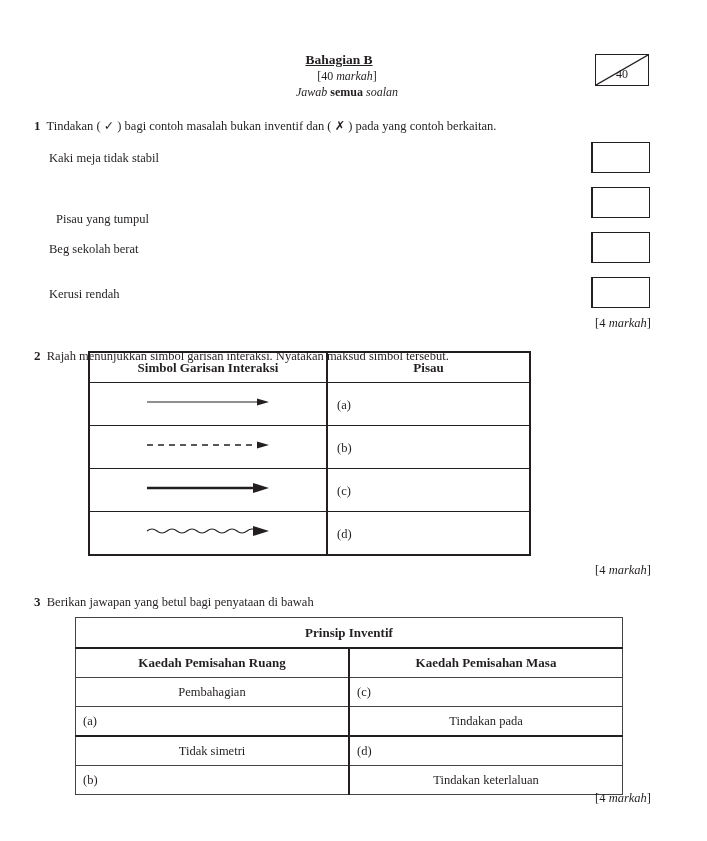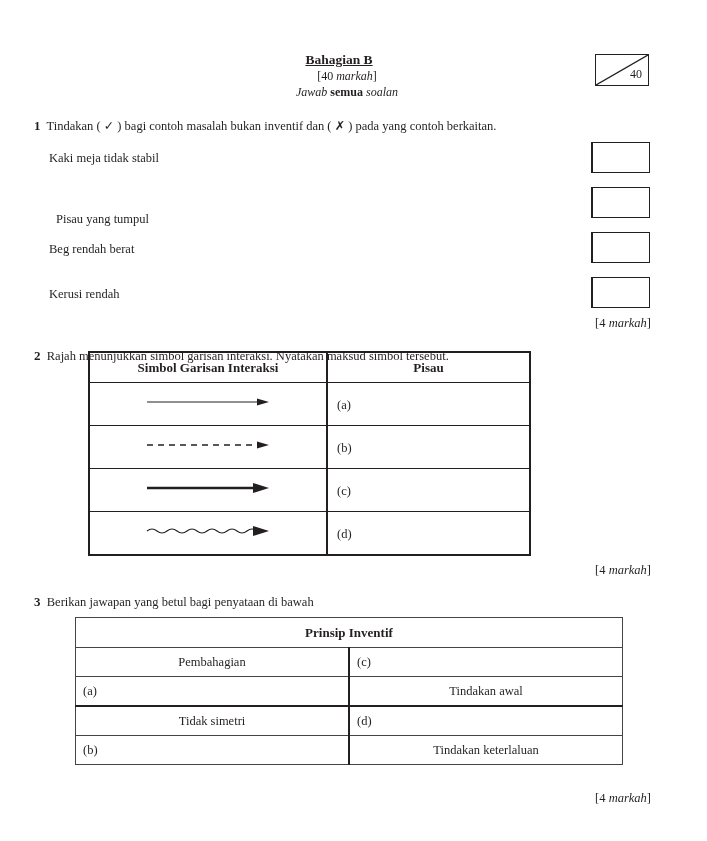--- a/index.html
+++ b/index.html
@@ -10,21 +10,21 @@
   }
   .abs { position: absolute; }
   .header { left: 0; width: 678px; top: 52px; text-align: center; line-height: 16px; }
   .header .title { font-weight: bold; font-size: 13.5px; text-decoration: underline; }
   .header .sub { font-size: 12px; padding-left: 16px; }
   .markbox {
     left: 595px; top: 54px; width: 54px; height: 32px;
     border: 1.6px solid #231f20; box-sizing: border-box;
   }
   .markbox svg { position: absolute; left: 0; top: 0; }
-  .markbox .total { position: absolute; right: 6px; bottom: 3px; font-size: 12px; }
+  .markbox .total { position: absolute; right: 20px; bottom: 3px; font-size: 12px; }
   .qnum { font-weight: bold; font-size: 13px; }
   .q-text { font-size: 12.5px; }
   .item-label { left: 49px; font-size: 12.5px; }
   .ans-box {
     left: 591px; width: 59px; height: 31px; box-sizing: border-box;
     border: 1.6px solid #231f20; border-left-width: 2px; background: #fff;
   }
   .marks { font-size: 12.5px; }
   .marks i { font-style: italic; }
 
@@ -66,21 +66,21 @@
   <span class="qnum">1</span>&nbsp;
   <span>Tindakan ( </span><span style="font-family:'DejaVu Sans',sans-serif;font-weight:bold;">✓</span><span> ) bagi contoh masalah bukan inventif dan ( </span><span style="font-family:'DejaVu Sans',sans-serif;font-weight:bold;">✗</span><span> ) pada yang contoh berkaitan.</span>
 </div>
 
 <div class="abs item-label" style="top:151px;">Kaki meja tidak stabil</div>
 <div class="abs ans-box" style="top:142px;"></div>
 
 <div class="abs item-label" style="top:212px;margin-left:7px;">Pisau yang tumpul</div>
 <div class="abs ans-box" style="top:187px;"></div>
 
-<div class="abs item-label" style="top:242px;">Beg rendah berat</div>
+<div class="abs item-label" style="top:242px;">Beg sekolah berat</div>
 <div class="abs ans-box" style="top:232px;"></div>
 
 <div class="abs item-label" style="top:287px;">Kerusi rendah</div>
 <div class="abs ans-box" style="top:277px;"></div>
 
 <div class="abs marks" style="right:56px; top:316px;"><span>[4 </span><i>markah</i><span>]</span></div>
 
 <div class="abs q-text" style="left:34px; top:348px;">
   <span class="qnum">2</span>&nbsp;
   <span>Rajah menunjukkan simbol garisan interaksi. Nyatakan maksud simbol tersebut.</span>
@@ -136,27 +136,31 @@
 <div class="abs q-text" style="left:34px; top:594px;">
   <span class="qnum">3</span>&nbsp;
   <span>Berikan jawapan yang betul bagi penyataan di bawah</span>
 </div>
 
 <table class="t3">
   <tbody>
       <tr>
     <th colspan="2" class="center" style="height:27px;">Prinsip Inventif</th>
   </tr>
+  <tr class="thick">
+    <th class="colL center">Kaedah Pemisahan Ruang</th>
+    <th class="center">Kaedah Pemisahan Masa</th>
+  </tr>
   <tr>
     <td class="colL center">Pembahagian</td>
     <td class="left">(c)</td>
   </tr>
   <tr>
     <td class="colL left">(a)</td>
-    <td class="center">Tindakan awal</td>
+    <td class="center">Tindakan pada</td>
   </tr>
   <tr class="thick">
     <td class="colL center">Tidak simetri</td>
     <td class="left">(d)</td>
   </tr>
   <tr>
     <td class="colL left">(b)</td>
     <td class="center">Tindakan keterlaluan</td>
   </tr>
 </tbody>

